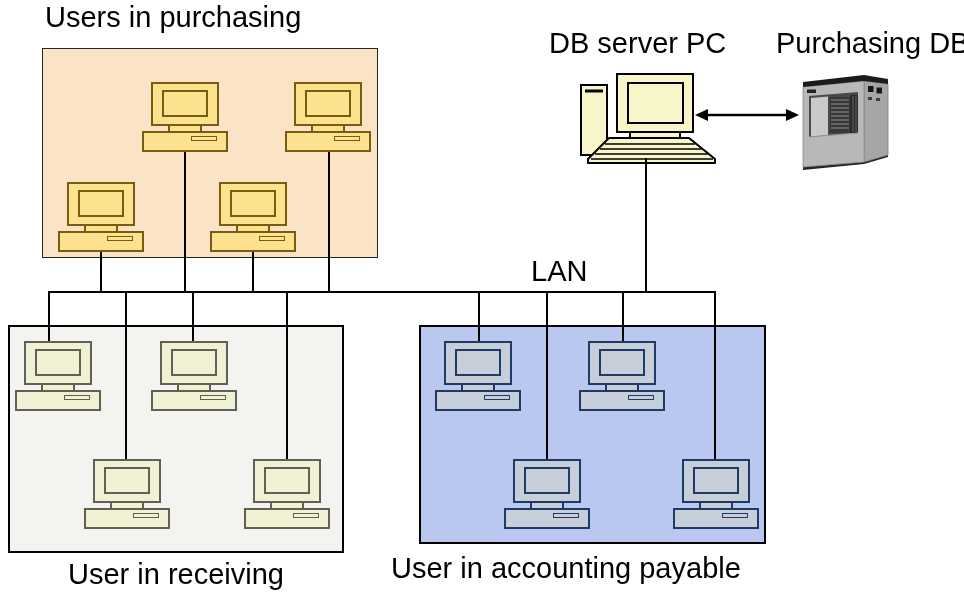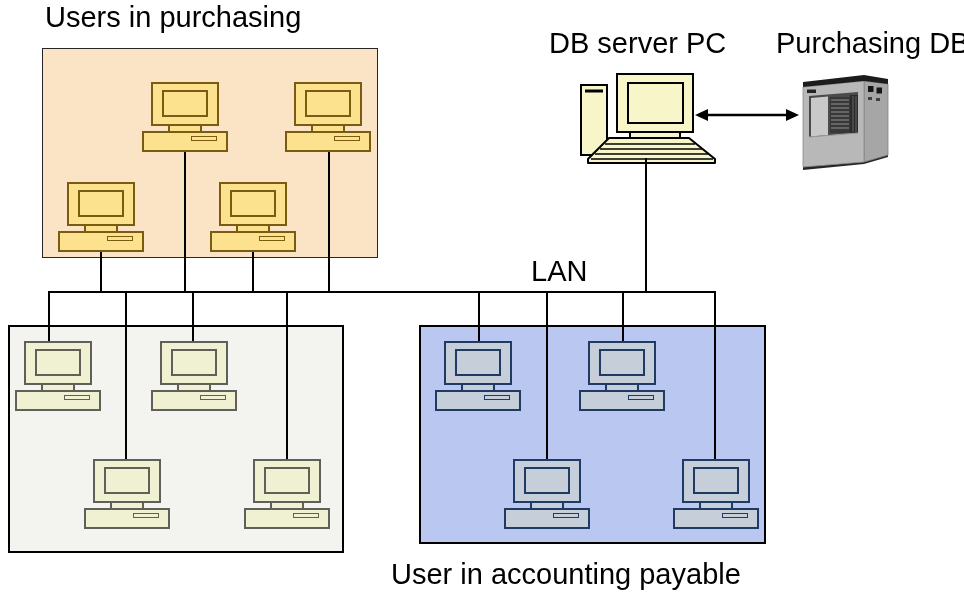--- a/index.html
+++ b/index.html
@@ -35,21 +35,22 @@
 <div id="canvas" style="background: rgb(255, 255, 255);">
 
   <div class="group-box" id="box-purchasing" style="left:42px;top:48px;width:336px;height:210px;"></div>
   <div class="group-box" id="box-receiving" style="left:8px;top:325px;width:336px;height:228px;"></div>
   <div class="group-box" id="box-accounting" style="left:419px;top:325px;width:347px;height:219px;"></div>
 
   <div class="label" style="left:45px;top:2px;">Users in purchasing</div>
   <div class="label" style="left:549px;top:28px;">DB server PC</div>
   <div class="label" style="left:776px;top:28px;">Purchasing DB</div>
   <div class="label" style="left:531px;top:256px;">LAN</div>
-  <div class="label" style="left:391px;top:553px;margin-top:6px;">User in accounting payable</div>
+  <div class="label" style="left:68px;top:559px;">User in receiving</div>
+  <div class="label" style="left:391px;top:553px;">User in accounting payable</div>
 
   <svg width="140" height="95" viewBox="0 0 140 95" style="left:578px;top:72px;">
     <g fill="var(--server-fill)" stroke="#000" stroke-width="2">
       <rect x="3" y="13" width="26" height="70"></rect>
       <line x1="7" y1="19" x2="25" y2="19" stroke-width="3"></line>
       <rect x="39" y="2" width="76" height="58"></rect>
       <rect x="50" y="11" width="55" height="40"></rect>
       <rect x="52" y="60" width="50" height="9"></rect>
       <path d="M31,66 L111,66 L137,87 L137,91 L10,91 L10,87 Z" stroke-linejoin="round"></path>
       <line x1="27" y1="72" x2="117" y2="72" stroke-width="1.5"></line>

